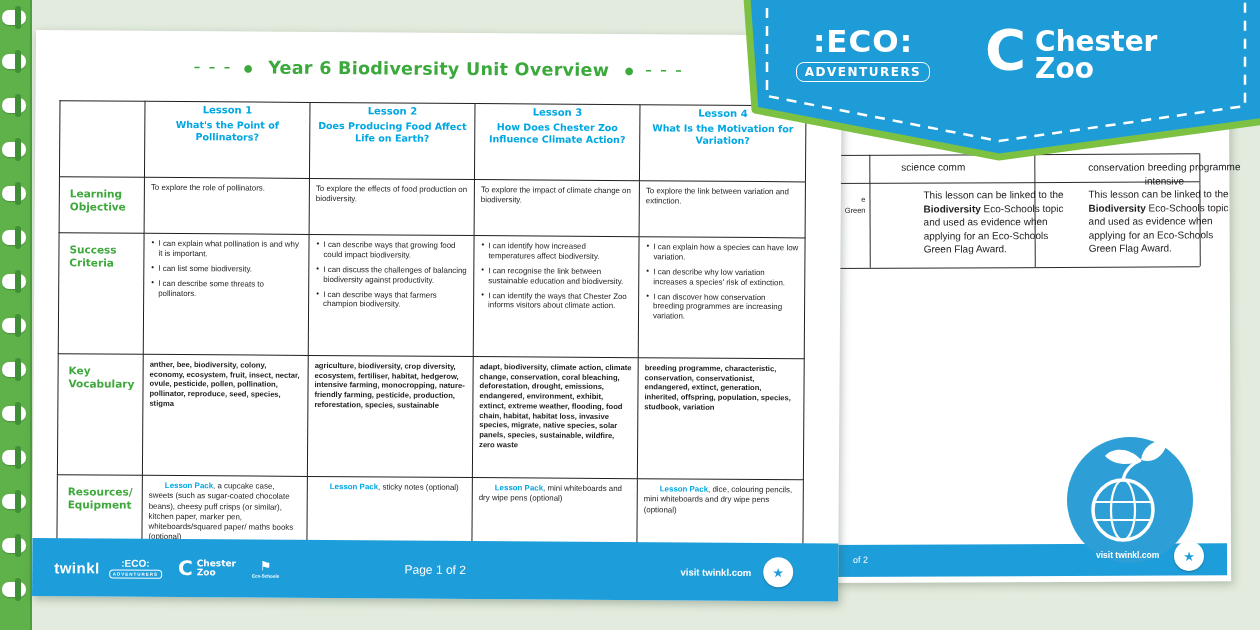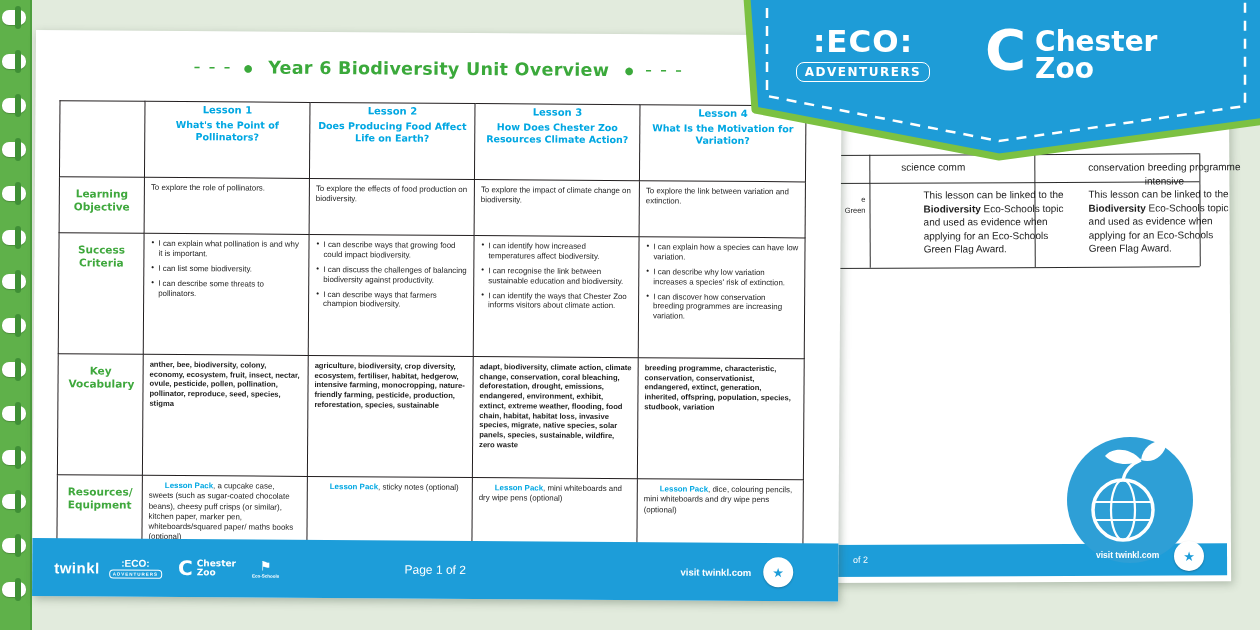--- a/index.html
+++ b/index.html
@@ -39,21 +39,21 @@
 
   .doc-title { position:absolute; top:26px; left:0; right:0; text-align:center; color:#3ba93b;
     font-family:"DejaVu Sans", sans-serif; font-weight:bold; }
   .decor { font-size:13px; letter-spacing:2px; vertical-align:2px; }
   .decor-dot { font-size:10px; vertical-align:2px; padding:0 6px; }
   .title-text { font-size:17.5px; letter-spacing:0.3px; padding:0 4px; }
 
   table.overview-table { position:absolute; left:24px; top:70px; width:746px; border-collapse:collapse; table-layout:fixed; }
   table.overview-table td { border:1px solid #231f20; vertical-align:top; overflow:hidden; }
 
-  td.label-cell { text-align:center; vertical-align:middle; color:#3fa83d;
+  td.label-cell { vertical-align:middle; color:#3fa83d;
     font-family:"DejaVu Sans", sans-serif; font-weight:bold; font-size:10.5px; line-height:1.25; padding:10px; }
   td.lesson-header { text-align:center; vertical-align:middle; color:#00a7e2;
     font-family:"DejaVu Sans", sans-serif; font-weight:bold; padding:2px 4px; }
   .lesson-name { font-size:10px; margin-bottom:4px; }
   .lesson-question { font-size:9.5px; line-height:1.3; }
 
   tr.header-row td { height:55px; }
   tr.objective-row td { height:35px; }
   tr.criteria-row td { height:100px; }
   tr.vocab-row td { height:100px; }
@@ -168,21 +168,21 @@
         <td class="lesson-header">
           <div class="lesson-name">Lesson 1</div>
           <div class="lesson-question">What's the Point of Pollinators?</div>
         </td>
         <td class="lesson-header">
           <div class="lesson-name">Lesson 2</div>
           <div class="lesson-question">Does Producing Food Affect Life on Earth?</div>
         </td>
         <td class="lesson-header">
           <div class="lesson-name">Lesson 3</div>
-          <div class="lesson-question">How Does Chester Zoo Resources Climate Action?</div>
+          <div class="lesson-question">How Does Chester Zoo Influence Climate Action?</div>
         </td>
         <td class="lesson-header">
           <div class="lesson-name">Lesson 4</div>
           <div class="lesson-question">What Is the Motivation for Variation?</div>
         </td>
       </tr>
       <tr class="objective-row">
         <td class="label-cell">Learning Objective</td>
         <td class="body-cell">To explore the role of pollinators.</td>
         <td class="body-cell">To explore the effects of food production on biodiversity.</td>

